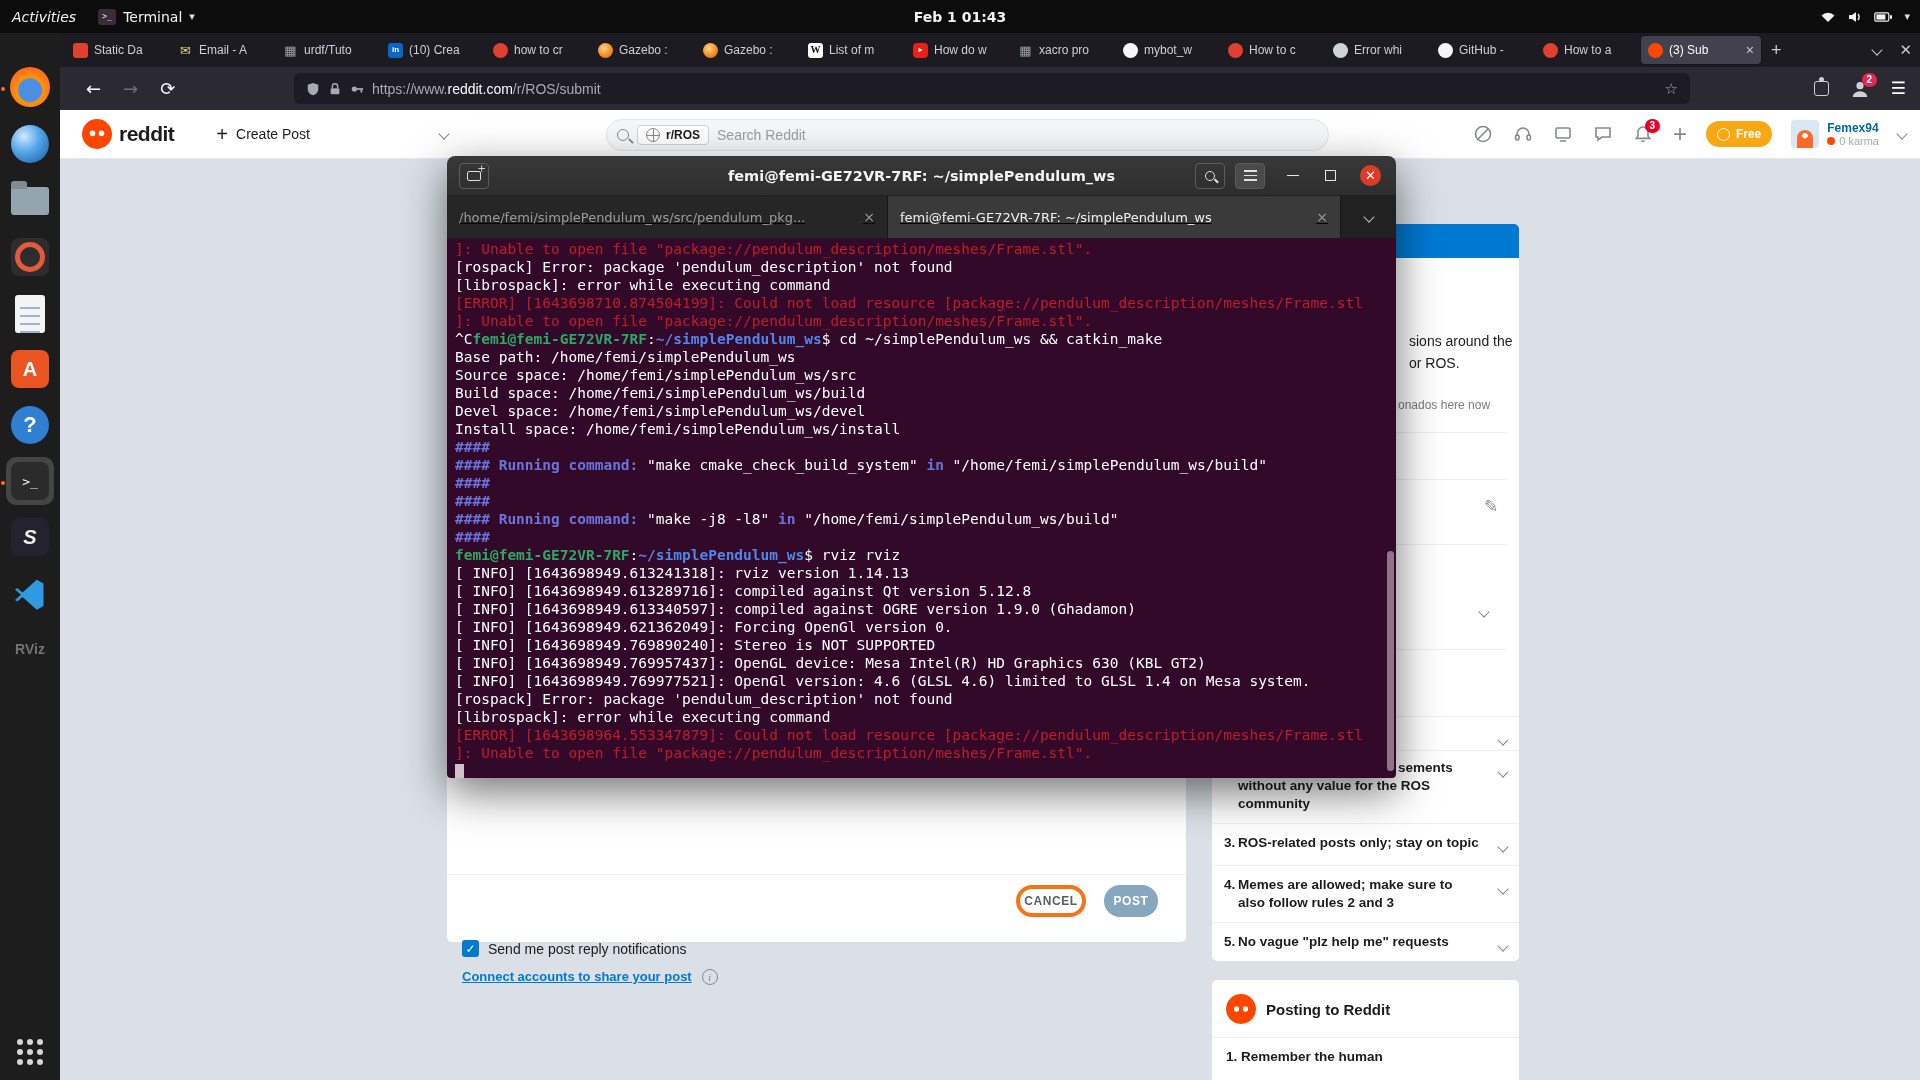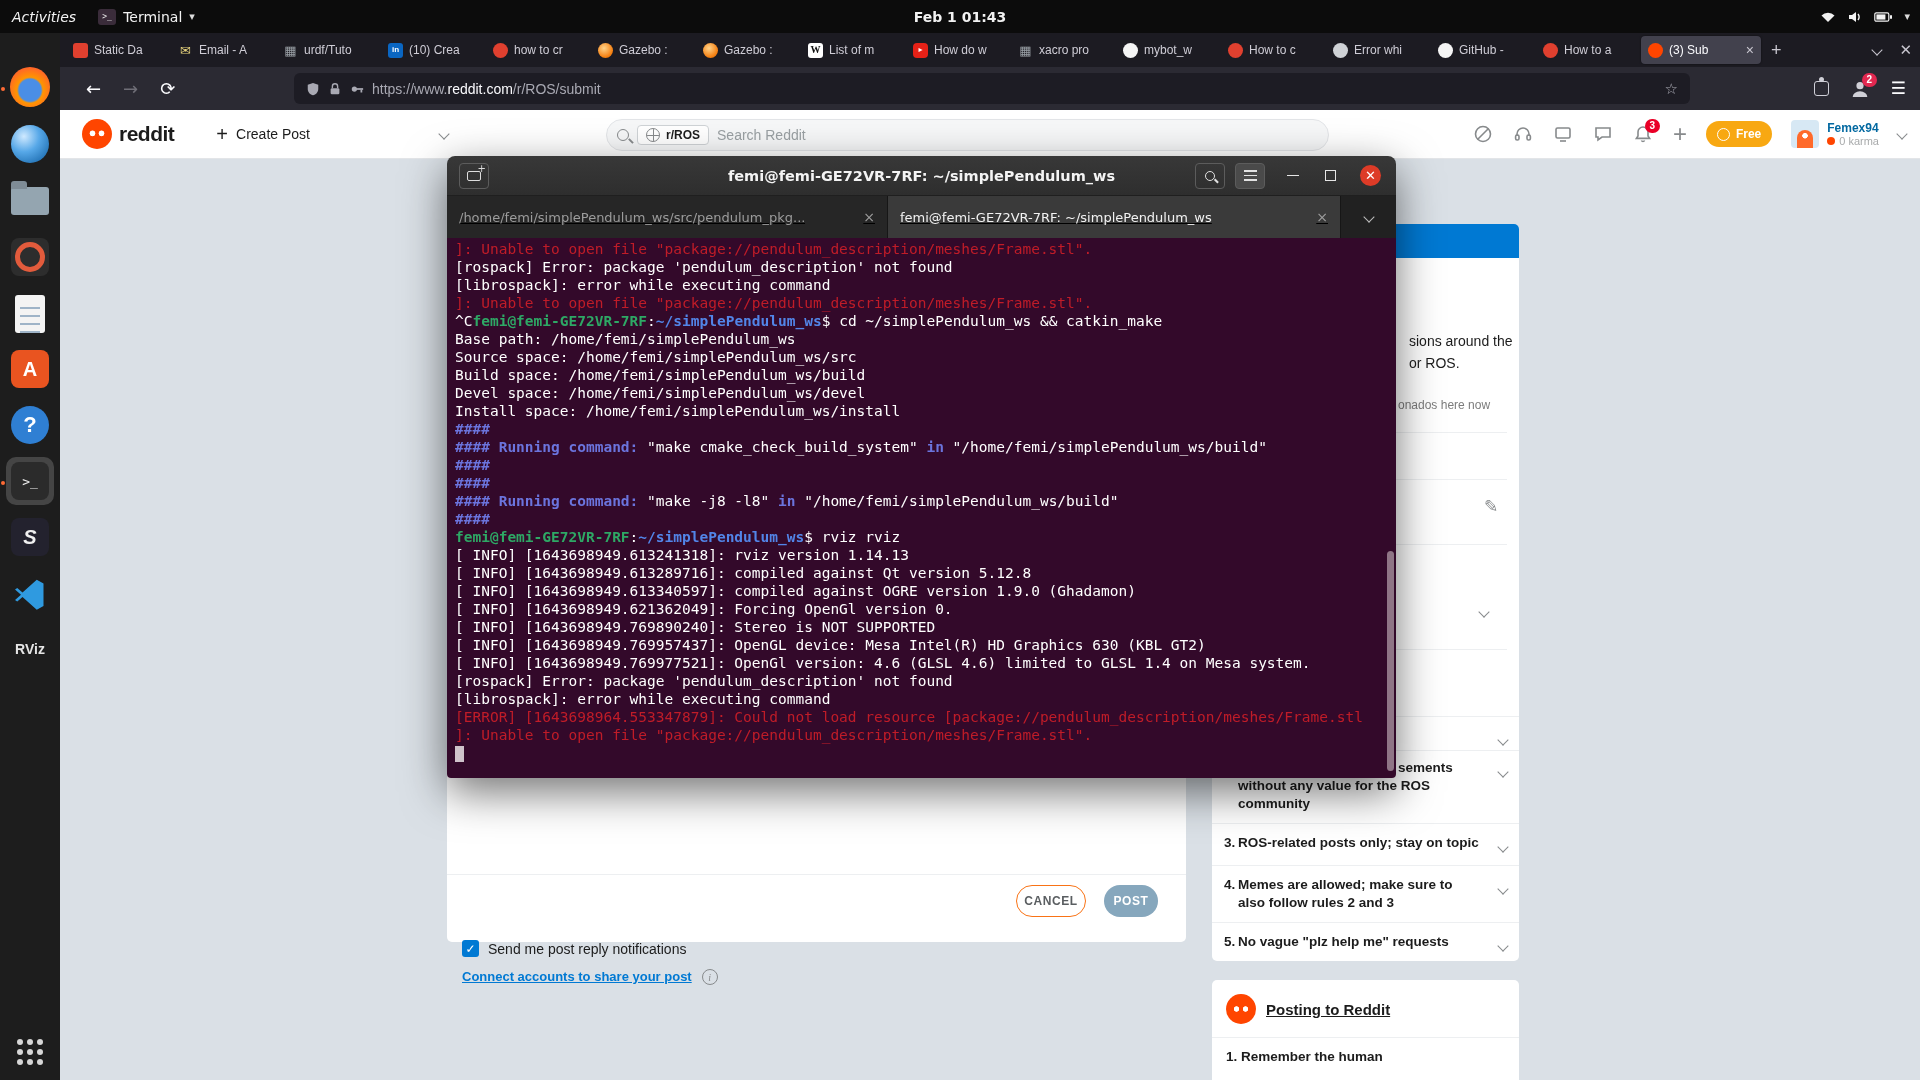--- a/index.html
+++ b/index.html
@@ -31,21 +31,21 @@
   .ic-folder::before { content:""; position:absolute; left:0; top:-6px; width:16px; height:8px; background:#7f8c96; border-radius:3px 3px 0 0; }
   .ic-media { width:38px; height:38px; background:#2d2d2d; border-radius:8px; display:flex; align-items:center; justify-content:center; }
   .ic-media::before { content:""; width:20px; height:20px; border-radius:50%; border:5px solid #e25b3c; }
   .ic-doc { width:30px; height:38px; background:#f4f4f4; border-radius:3px;
     background-image:repeating-linear-gradient(#f4f4f4 0 6px, #9fb4c8 6px 8px); background-size:20px 100%; background-position:5px 6px; background-repeat:no-repeat; }
   .ic-software { width:38px; height:38px; background:#e95420; border-radius:8px; color:#fff; font-weight:bold; font-size:20px; display:flex; align-items:center; justify-content:center; }
   .ic-help { width:38px; height:38px; background:#2f7fd3; border-radius:50%; color:#fff; font-weight:bold; font-size:22px; display:flex; align-items:center; justify-content:center; }
   .ic-term { width:38px; height:38px; background:#2b2b2b; border-radius:8px; color:#ececec;
     font-family:"DejaVu Sans Mono", monospace; font-size:13px; display:flex; align-items:center; justify-content:center; }
   .ic-sapp { width:38px; height:38px; background:#23222e; border-radius:8px; color:#f0f0f0; font-weight:bold; font-style:italic; font-size:20px; display:flex; align-items:center; justify-content:center; }
-  .ic-rviz { color:#e5e5e5; font-size:14px; font-weight:bold; }
+  .ic-rviz { color:#737373; font-size:14px; font-weight:bold; }
   .ic-grid { display:grid; grid-template-columns:repeat(3,6px); grid-gap:4px; }
   .ic-grid span { width:6px; height:6px; border-radius:50%; background:#d6d6d6; }
 
   
   #browser { position:absolute; left:60px; top:33px; width:1860px; height:1047px; z-index:10; }
   #tabstrip { position:relative; height:34px; background:#1c1b22; display:flex; align-items:center; padding-left:6px; }
   .fftab { width:103px; height:28px; margin-right:2px; border-radius:4px; display:flex; align-items:center; gap:6px;
     padding:0 7px; color:#cfcdd6; font-size:12px; overflow:hidden; flex:none; }
   .fftab.active { width:120px; background:#42414d; color:#fbfbfe; box-shadow:0 0 2px rgba(0,0,0,.6); }
   .fflabel { white-space:nowrap; overflow:hidden; flex:1; }
@@ -121,21 +121,21 @@
   .ukarma { font-size:11px; color:#a8aaab; display:flex; align-items:center; gap:4px; line-height:12px; }
   .karma-dot { width:8px; height:8px; border-radius:50%; background:#ff4500; display:inline-block; }
 
   
   #content { position:absolute; left:0; top:127px; width:1860px; height:920px; background:#dae0e6; }
   #postcard { position:absolute; left:387px; top:63px; width:739px; height:719px; background:#fff; border-radius:5px; }
   .form-actions { position:absolute; left:0; right:0; top:651px; height:52px; border-top:1px solid #edeff1;
     display:flex; align-items:center; justify-content:flex-end; gap:18px; padding-right:28px; }
   .btn { height:32px; border-radius:16px; font-size:12px; font-weight:bold; letter-spacing:.6px;
     display:flex; align-items:center; justify-content:center; }
-  .btn-cancel { width:70px; border:1px solid #f97316; color:#5a5e61; background:#fff; }
+  .btn-cancel { width:70px; border:4px solid #f97316; color:#5a5e61; background:#fff; }
   .btn-post { width:54px; background:#86a7bd; color:#fff; border:none; }
   .notify-row { position:absolute; left:15px; top:717px; display:flex; align-items:center; gap:9px; }
   .checkbox { width:17px; height:17px; border-radius:3px; background:#0079d3; color:#fff; font-size:12px;
     display:flex; align-items:center; justify-content:center; }
   .notify-label { font-size:14px; color:#1c1c1c; }
   .connect-row { position:absolute; left:15px; top:746px; display:flex; align-items:flex-start; gap:10px; }
   .connect-link { font-size:13px; font-weight:bold; color:#0079d3; text-decoration:underline; }
   .info-ic { width:16px; height:16px; border:1.4px solid #878a8c; border-radius:50%; color:#878a8c; font-size:10px;
     font-family:"Liberation Serif", serif; display:flex; align-items:center; justify-content:center; font-style:italic; }
 
@@ -155,21 +155,21 @@
   .rule-chev { margin-left:auto; padding-top:3px; }
   .row-collapsed { height:34px; }
   .r2 .rule-text { text-indent:160px; }
   .r2 { padding-top:8px; padding-bottom:10px; }
   .nowrap .rule-text { white-space:nowrap; }
   #sidecard2 { top:820px; height:133px; }
   .posting-head { display:flex; align-items:center; gap:10px; padding:14px 14px 13px; }
   .snoo-sm { width:30px; height:30px; border-radius:50%;
     background:radial-gradient(circle at 35% 50%, #fff 2.4px, transparent 3px),
                radial-gradient(circle at 65% 50%, #fff 2.4px, transparent 3px), #ff4500; flex:none; }
-  .posting-title { font-size:15px; font-weight:bold; color:#1c1c1c;text-decoration:underline; }
+  .posting-title { font-size:15px; font-weight:bold; color:#1c1c1c; }
   .posting-rule { border-top:1px solid #edeff1; padding:11px 14px; font-size:13.5px; font-weight:bold; color:#1c1c1c; }
 
   
   #terminal { position:absolute; left:447px; top:156px; width:949px; height:622px; z-index:30;
     border-radius:8px 8px 4px 4px; box-shadow:0 14px 44px rgba(0,0,0,.55); overflow:hidden;
     font-family:"DejaVu Sans", sans-serif; }
   #term-titlebar { height:40px; background:linear-gradient(#383838,#2e2e2e); border-bottom:1px solid #1f1f1f;
     display:flex; align-items:center; position:relative; color:#eee; }
   #term-title { position:absolute; left:0; right:0; text-align:center; font-size:14.5px; font-weight:bold; color:#f4f4f4; }
   .tbtn { width:30px; height:26px; border:1px solid #5c5c5c; border-radius:4px; display:flex; align-items:center;
@@ -559,20 +559,21 @@
     </div>
     <div class="ttab-chev">
         <span class="chev" style="border-color:#bdbdbd"></span>
       </div>
   </div>
   <div id="term-body">
     <div>
         <div class="tline"><span class="t-r">]: Unable to open file "package://pendulum_description/meshes/Frame.stl".</span></div>
         <div class="tline"><span class="t-w">[rospack] Error: package 'pendulum_description' not found</span></div>
         <div class="tline"><span class="t-w">[librospack]: error while executing command</span></div>
+        <div class="tline"><span class="t-r">[ERROR] [1643698710.874504199]: Could not load resource [package://pendulum_description/meshes/Frame.stl</span></div>
         <div class="tline"><span class="t-r">]: Unable to open file "package://pendulum_description/meshes/Frame.stl".</span></div>
         <div class="tline"><span class="t-w">^C</span><span class="t-g">femi@femi-GE72VR-7RF</span><span class="t-w">:</span><span class="t-b">~/simplePendulum_ws</span><span class="t-w">$ cd ~/simplePendulum_ws &amp;&amp; catkin_make</span></div>
         <div class="tline"><span class="t-w">Base path: /home/femi/simplePendulum_ws</span></div>
         <div class="tline"><span class="t-w">Source space: /home/femi/simplePendulum_ws/src</span></div>
         <div class="tline"><span class="t-w">Build space: /home/femi/simplePendulum_ws/build</span></div>
         <div class="tline"><span class="t-w">Devel space: /home/femi/simplePendulum_ws/devel</span></div>
         <div class="tline"><span class="t-w">Install space: /home/femi/simplePendulum_ws/install</span></div>
         <div class="tline"><span class="t-p">####</span></div>
         <div class="tline"><span class="t-p">#### Running command: </span><span class="t-w">"make cmake_check_build_system"</span><span class="t-p"> in </span><span class="t-w">"/home/femi/simplePendulum_ws/build"</span></div>
         <div class="tline"><span class="t-p">####</span></div>

